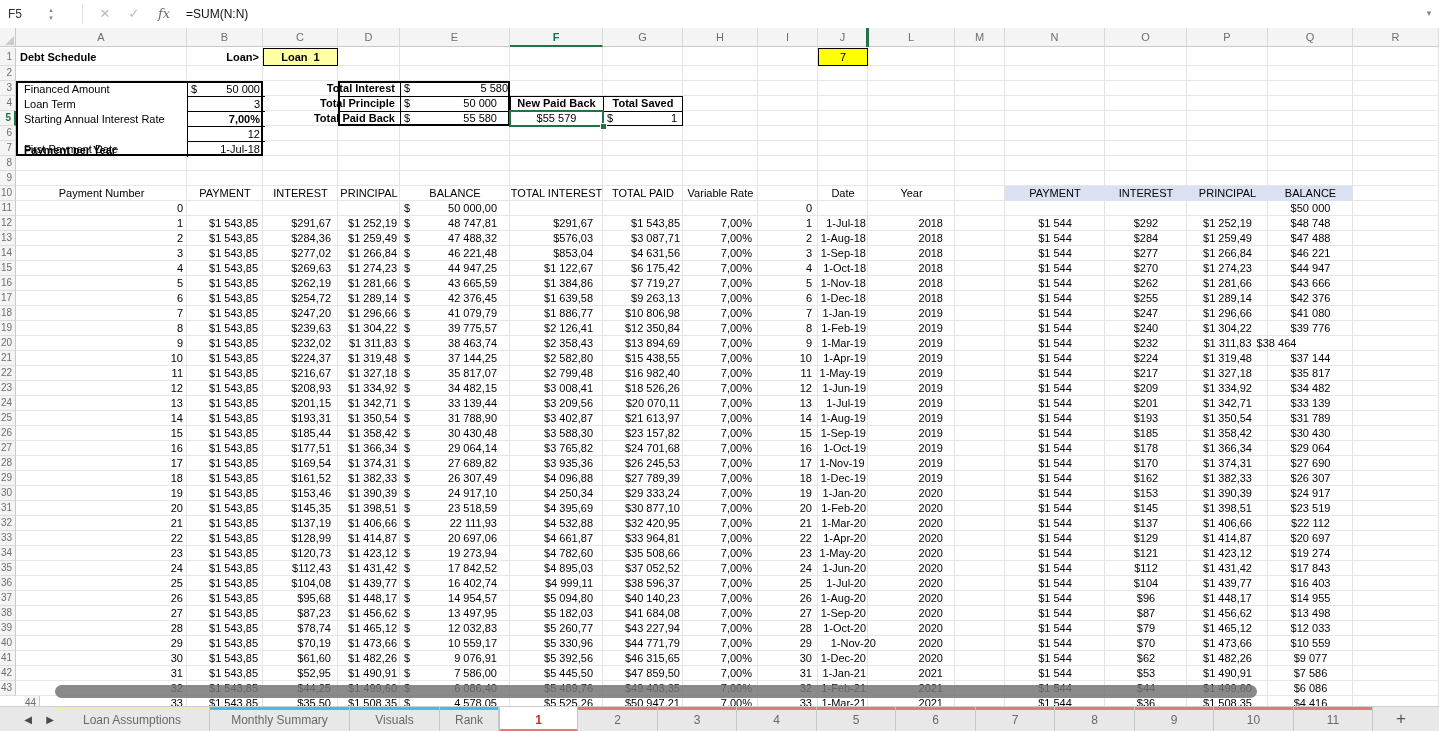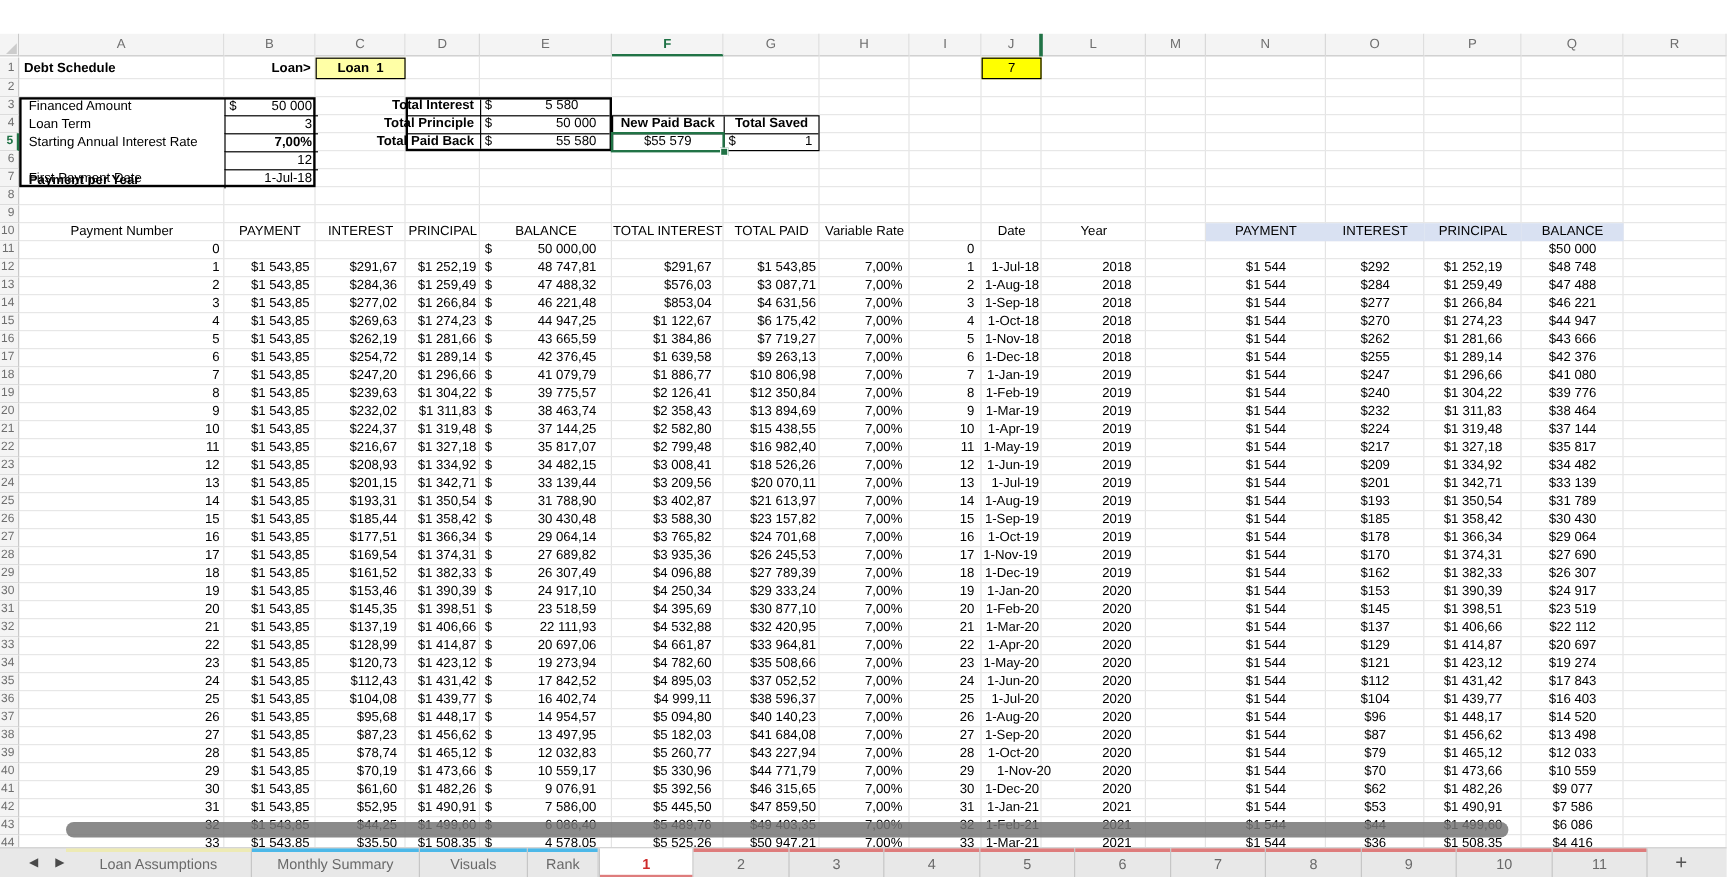--- a/index.html
+++ b/index.html
@@ -59,20 +59,33 @@
   .tab.active{background:#ffffff;color:#ce2b2b;font-weight:bold;border-left:1px solid #c6c6c6;}
   .tab.active .stripe{top:auto;bottom:0;}
   .tabnav{top:0;height:25px;width:20px;color:#4a4a4a;font-size:10px;text-align:center;line-height:25px;}
   .addsheet{top:0;height:25px;color:#555;font-size:17px;text-align:center;line-height:24px;}
 </style>
 </head>
 <body>
 
 <div class="app">
 
+  <div class="fbar">
+    <div class="namebox">F5</div>
+    <div class="stepper">
+      <span>▲</span><br>
+      <span>▼</span>
+    </div>
+    <div class="fbsep"></div>
+    <div class="fbx fb-cancel">✕</div>
+    <div class="fbx fb-enter">✓</div>
+    <div class="fbx fb-fx">fx</div>
+    <div class="fformula">=SUM(N:N)</div>
+    <div class="fb-dd">▼</div>
+  </div>
 
   <div class="sheet" id="sheet">
       <div class="vline" style="left: 186px;"></div>
       <div class="vline" style="left: 262px;"></div>
       <div class="vline" style="left: 337px;"></div>
       <div class="vline" style="left: 399px;"></div>
       <div class="vline" style="left: 509px;"></div>
       <div class="vline" style="left: 602px;"></div>
       <div class="vline" style="left: 682px;"></div>
       <div class="vline" style="left: 757px;"></div>
@@ -164,21 +177,21 @@
       <div class="hline" style="left: 16px; top: 607px; width: 1423px;"></div>
       <div class="rowhdr" style="top: 593px; height: 15px; line-height: 14px;">39</div>
       <div class="hline" style="left: 16px; top: 622px; width: 1423px;"></div>
       <div class="rowhdr" style="top: 608px; height: 15px; line-height: 14px;">40</div>
       <div class="hline" style="left: 16px; top: 637px; width: 1423px;"></div>
       <div class="rowhdr" style="top: 623px; height: 15px; line-height: 14px;">41</div>
       <div class="hline" style="left: 16px; top: 652px; width: 1423px;"></div>
       <div class="rowhdr" style="top: 638px; height: 15px; line-height: 14px;">42</div>
       <div class="hline" style="left: 16px; top: 667px; width: 1423px;"></div>
       <div class="rowhdr" style="top: 653px; height: 15px; line-height: 14px;">43</div>
-      <div class="rowhdr" style="top: 668px; height: 15px; line-height: 14px;">44</div>
+      <div class="rowhdr" style="top: 668px; height: 15px; line-height: 14px; margin-left: 24px;">44</div>
       <div class="corner" style="width: 16px; height: 19px;"></div>
       <div class="colhdr" style="left: 16px; width: 171px; height: 19px;">A</div>
       <div class="colhdr" style="left: 187px; width: 76px; height: 19px;">B</div>
       <div class="colhdr" style="left: 263px; width: 75px; height: 19px;">C</div>
       <div class="colhdr" style="left: 338px; width: 62px; height: 19px;">D</div>
       <div class="colhdr" style="left: 400px; width: 110px; height: 19px;">E</div>
       <div class="colhdr sel" style="left: 510px; width: 93px; height: 19px;">F</div>
       <div class="colhdr" style="left: 603px; width: 80px; height: 19px;">G</div>
       <div class="colhdr" style="left: 683px; width: 75px; height: 19px;">H</div>
       <div class="colhdr" style="left: 758px; width: 60px; height: 19px;">I</div>
@@ -218,21 +231,21 @@
           <div class="cell r" style="left: 0px; top: 0px; width: 72px; height: 14px; line-height: 14px; position: absolute;">1-Jul-18</div>
         </div>
       </div>
       <div class="box blk2" style="left: 338px; top: 53px; width: 172px; height: 45px;">
         <div class="" style="left: 60px; top: 0px; width: 1px; height: 41px; background: rgb(0, 0, 0); position: absolute;"></div>
         <div class="" style="left: 0px; top: 13px; width: 168px; height: 1px; background: rgb(0, 0, 0); position: absolute;"></div>
         <div class="" style="left: 0px; top: 28px; width: 168px; height: 1px; background: rgb(0, 0, 0); position: absolute;"></div>
       </div>
       <div class="cell r b" style="left: 263px; top: 53px; width: 132px; height: 15px; line-height: 15px;">Total Interest</div>
       <div class="cell l" style="left: 404px; top: 53px; width: 12px; height: 15px; line-height: 15px;">$</div>
-      <div class="cell r" style="left: 385px; top: 53px; width: 97px; height: 15px; line-height: 15px; text-align: right;">5 580</div>
+      <div class="cell r" style="left: 411px; top: 53px; width: 97px; height: 15px; line-height: 15px; text-align: right;">5 580</div>
       <div class="cell r b" style="left: 263px; top: 68px; width: 132px; height: 15px; line-height: 15px;">Total Principle</div>
       <div class="cell l" style="left: 404px; top: 68px; width: 12px; height: 15px; line-height: 15px;">$</div>
       <div class="cell r" style="left: 400px; top: 68px; width: 97px; height: 15px; line-height: 15px;">50 000</div>
       <div class="cell r b" style="left: 263px; top: 83px; width: 132px; height: 15px; line-height: 15px;">Total Paid Back</div>
       <div class="cell l" style="left: 404px; top: 83px; width: 12px; height: 15px; line-height: 15px;">$</div>
       <div class="cell r" style="left: 400px; top: 83px; width: 97px; height: 15px; line-height: 15px;">55 580</div>
       <div class="box blk1" style="left: 510px; top: 68px; width: 173px; height: 30px;">
         <div class="" style="left: 92px; top: 0px; width: 1px; height: 28px; background: rgb(0, 0, 0); position: absolute;"></div>
         <div class="" style="left: 0px; top: 14px; width: 171px; height: 1px; background: rgb(0, 0, 0); position: absolute;"></div>
       </div>
@@ -396,21 +409,21 @@
       <div class="cell r" style="left: 400px; top: 308px; width: 97px; height: 15px; line-height: 15px;">38 463,74</div>
       <div class="cell r" style="left: 510px; top: 308px; width: 83px; height: 15px; line-height: 15px;">$2 358,43</div>
       <div class="cell r" style="left: 603px; top: 308px; width: 77px; height: 15px; line-height: 15px;">$13 894,69</div>
       <div class="cell r" style="left: 683px; top: 308px; width: 69px; height: 15px; line-height: 15px;">7,00%</div>
       <div class="cell r" style="left: 758px; top: 308px; width: 54px; height: 15px; line-height: 15px;">9</div>
       <div class="cell r" style="left: 818px; top: 308px; width: 48px; height: 15px; line-height: 15px;">1-Mar-19</div>
       <div class="cell r" style="left: 868px; top: 308px; width: 75px; height: 15px; line-height: 15px;">2019</div>
       <div class="cell c" style="left: 1005px; top: 308px; width: 100px; height: 15px; line-height: 15px;">$1 544</div>
       <div class="cell c" style="left: 1105px; top: 308px; width: 82px; height: 15px; line-height: 15px;">$232</div>
       <div class="cell c" style="left: 1187px; top: 308px; width: 81px; height: 15px; line-height: 15px;">$1 311,83</div>
-      <div class="cell c" style="left: 1268px; top: 308px; width: 85px; height: 15px; line-height: 15px;">$38 464</div>
+      <div class="cell c" style="left: 1234px; top: 308px; width: 85px; height: 15px; line-height: 15px;">$38 464</div>
       <div class="cell r" style="left: 16px; top: 323px; width: 167px; height: 15px; line-height: 15px;">10</div>
       <div class="cell r" style="left: 187px; top: 323px; width: 71px; height: 15px; line-height: 15px;">$1 543,85</div>
       <div class="cell r" style="left: 263px; top: 323px; width: 68px; height: 15px; line-height: 15px;">$224,37</div>
       <div class="cell r" style="left: 338px; top: 323px; width: 59px; height: 15px; line-height: 15px;">$1 319,48</div>
       <div class="cell l" style="left: 404px; top: 323px; width: 12px; height: 15px; line-height: 15px;">$</div>
       <div class="cell r" style="left: 400px; top: 323px; width: 97px; height: 15px; line-height: 15px;">37 144,25</div>
       <div class="cell r" style="left: 510px; top: 323px; width: 83px; height: 15px; line-height: 15px;">$2 582,80</div>
       <div class="cell r" style="left: 603px; top: 323px; width: 77px; height: 15px; line-height: 15px;">$15 438,55</div>
       <div class="cell r" style="left: 683px; top: 323px; width: 69px; height: 15px; line-height: 15px;">7,00%</div>
       <div class="cell r" style="left: 758px; top: 323px; width: 54px; height: 15px; line-height: 15px;">10</div>
@@ -668,21 +681,21 @@
       <div class="cell r" style="left: 400px; top: 563px; width: 97px; height: 15px; line-height: 15px;">14 954,57</div>
       <div class="cell r" style="left: 510px; top: 563px; width: 83px; height: 15px; line-height: 15px;">$5 094,80</div>
       <div class="cell r" style="left: 603px; top: 563px; width: 77px; height: 15px; line-height: 15px;">$40 140,23</div>
       <div class="cell r" style="left: 683px; top: 563px; width: 69px; height: 15px; line-height: 15px;">7,00%</div>
       <div class="cell r" style="left: 758px; top: 563px; width: 54px; height: 15px; line-height: 15px;">26</div>
       <div class="cell r" style="left: 818px; top: 563px; width: 48px; height: 15px; line-height: 15px;">1-Aug-20</div>
       <div class="cell r" style="left: 868px; top: 563px; width: 75px; height: 15px; line-height: 15px;">2020</div>
       <div class="cell c" style="left: 1005px; top: 563px; width: 100px; height: 15px; line-height: 15px;">$1 544</div>
       <div class="cell c" style="left: 1105px; top: 563px; width: 82px; height: 15px; line-height: 15px;">$96</div>
       <div class="cell c" style="left: 1187px; top: 563px; width: 81px; height: 15px; line-height: 15px;">$1 448,17</div>
-      <div class="cell c" style="left: 1268px; top: 563px; width: 85px; height: 15px; line-height: 15px;">$14 520</div>
+      <div class="cell c" style="left: 1268px; top: 563px; width: 85px; height: 15px; line-height: 15px;">$14 955</div>
       <div class="cell r" style="left: 16px; top: 578px; width: 167px; height: 15px; line-height: 15px;">27</div>
       <div class="cell r" style="left: 187px; top: 578px; width: 71px; height: 15px; line-height: 15px;">$1 543,85</div>
       <div class="cell r" style="left: 263px; top: 578px; width: 68px; height: 15px; line-height: 15px;">$87,23</div>
       <div class="cell r" style="left: 338px; top: 578px; width: 59px; height: 15px; line-height: 15px;">$1 456,62</div>
       <div class="cell l" style="left: 404px; top: 578px; width: 12px; height: 15px; line-height: 15px;">$</div>
       <div class="cell r" style="left: 400px; top: 578px; width: 97px; height: 15px; line-height: 15px;">13 497,95</div>
       <div class="cell r" style="left: 510px; top: 578px; width: 83px; height: 15px; line-height: 15px;">$5 182,03</div>
       <div class="cell r" style="left: 603px; top: 578px; width: 77px; height: 15px; line-height: 15px;">$41 684,08</div>
       <div class="cell r" style="left: 683px; top: 578px; width: 69px; height: 15px; line-height: 15px;">7,00%</div>
       <div class="cell r" style="left: 758px; top: 578px; width: 54px; height: 15px; line-height: 15px;">27</div>

